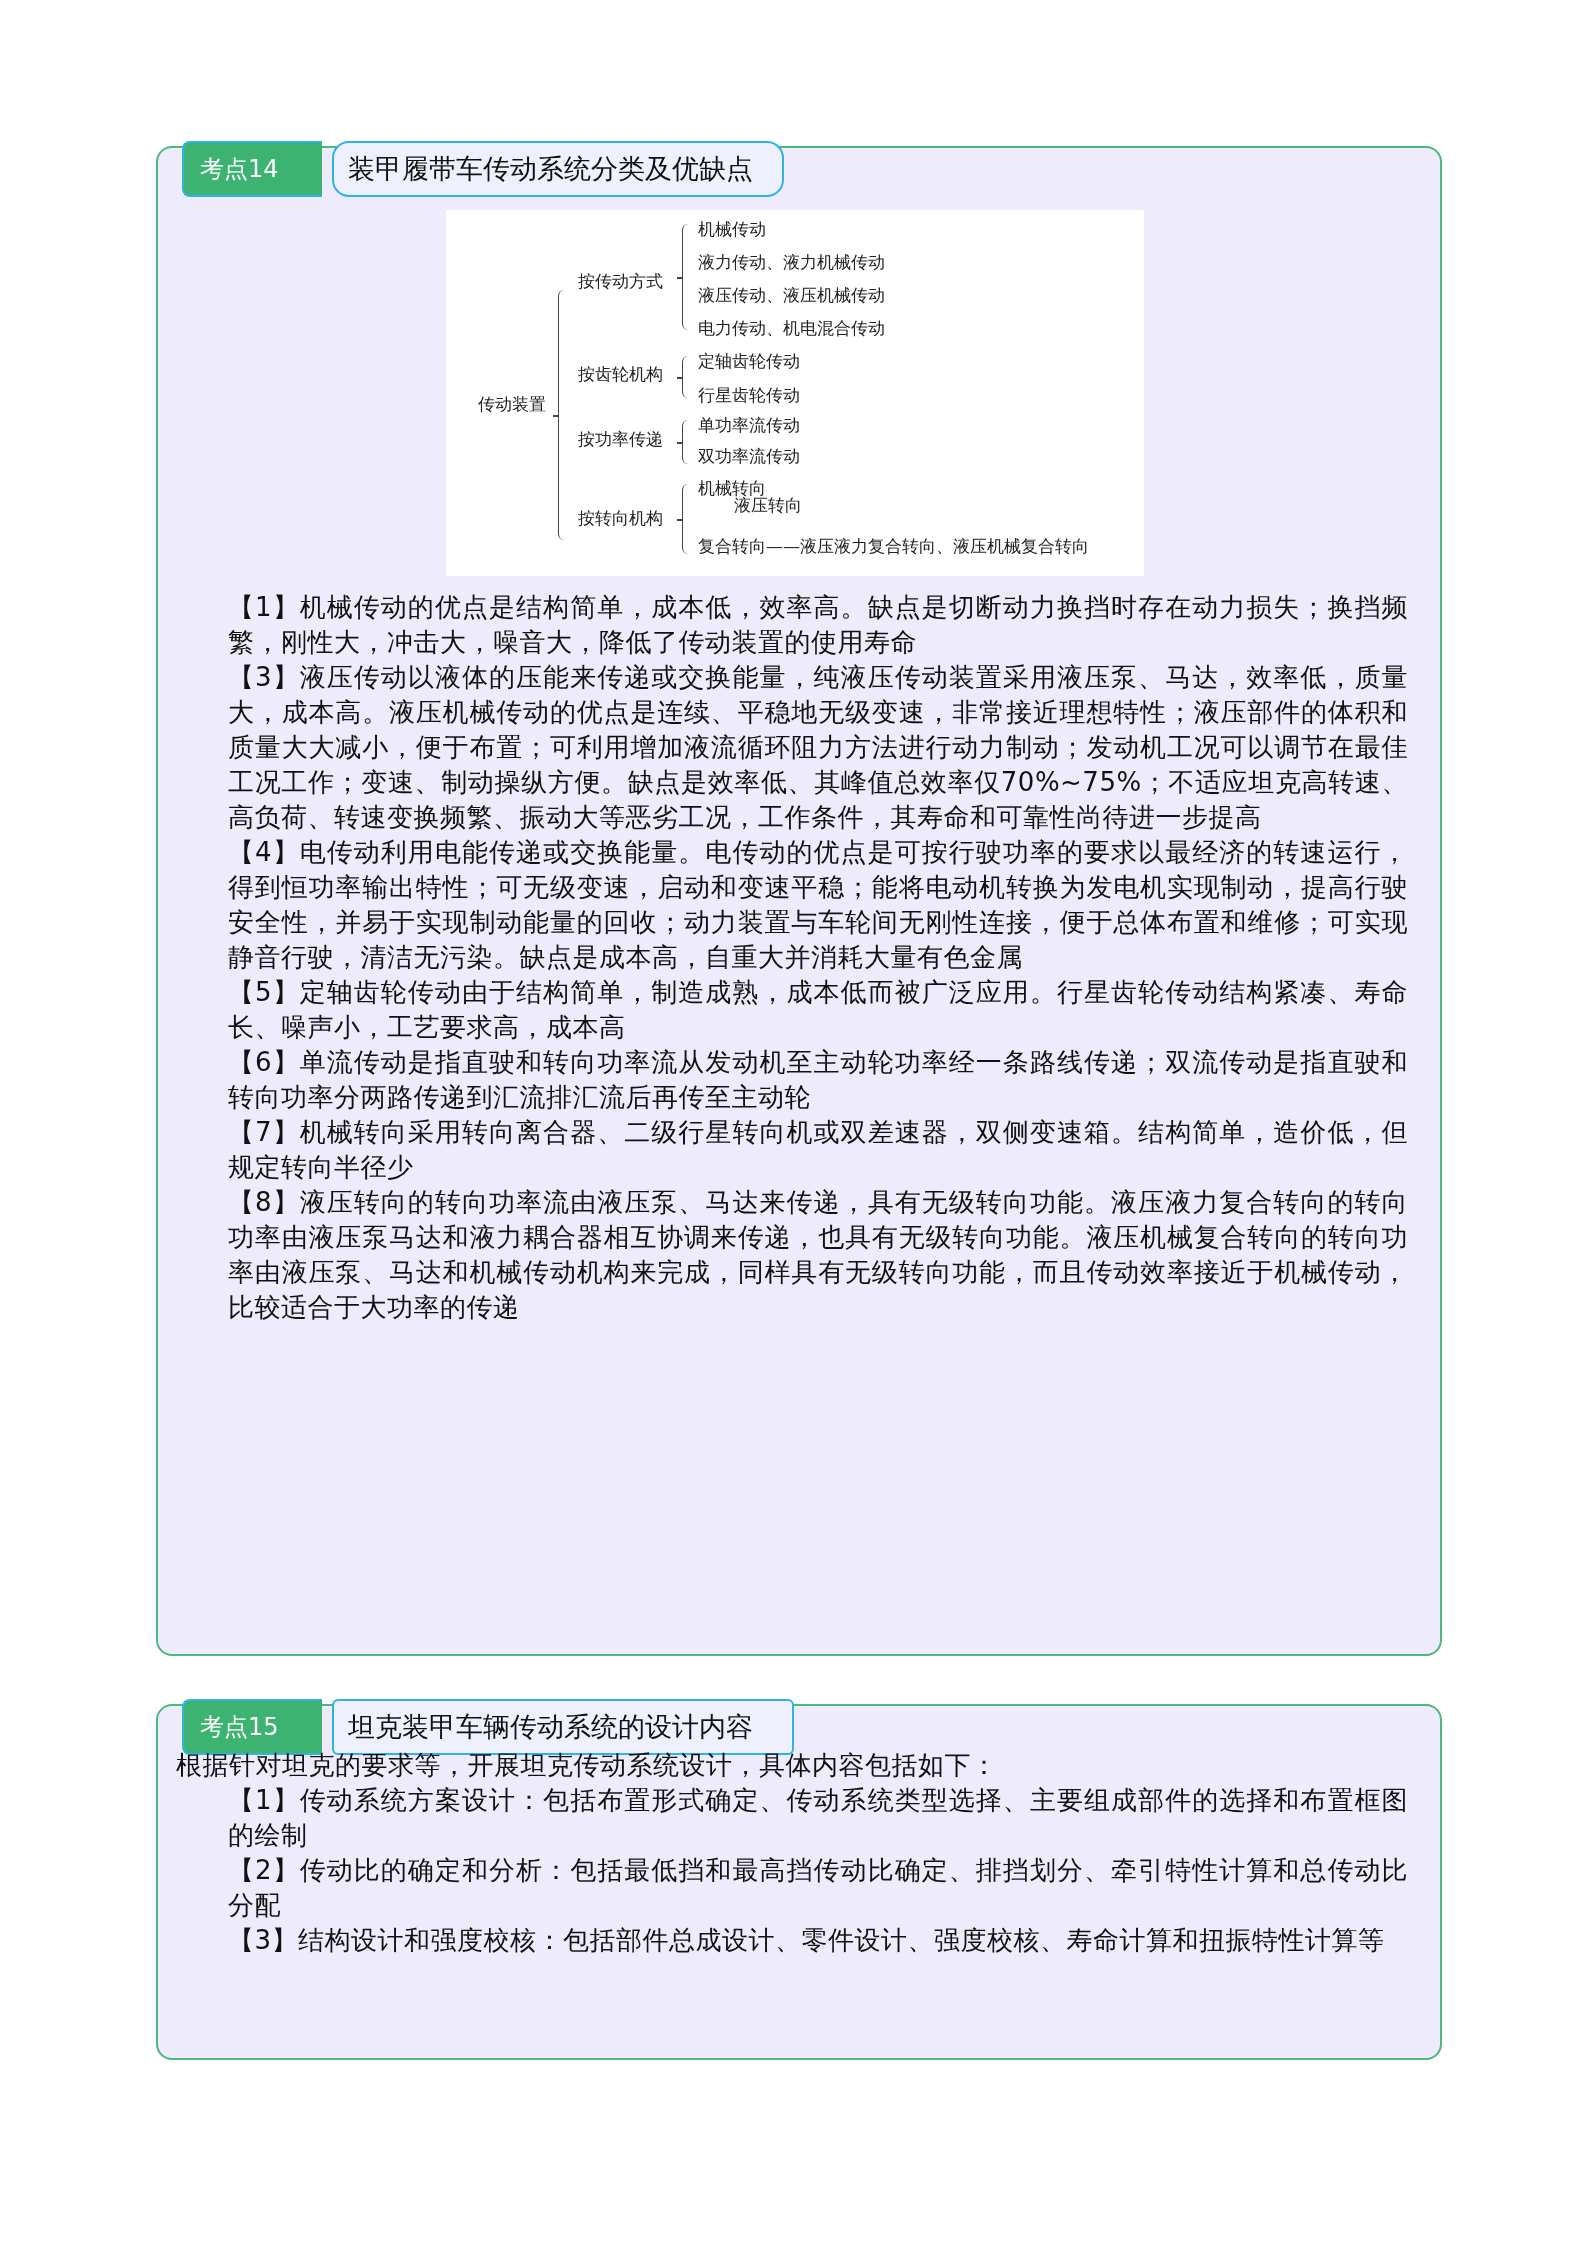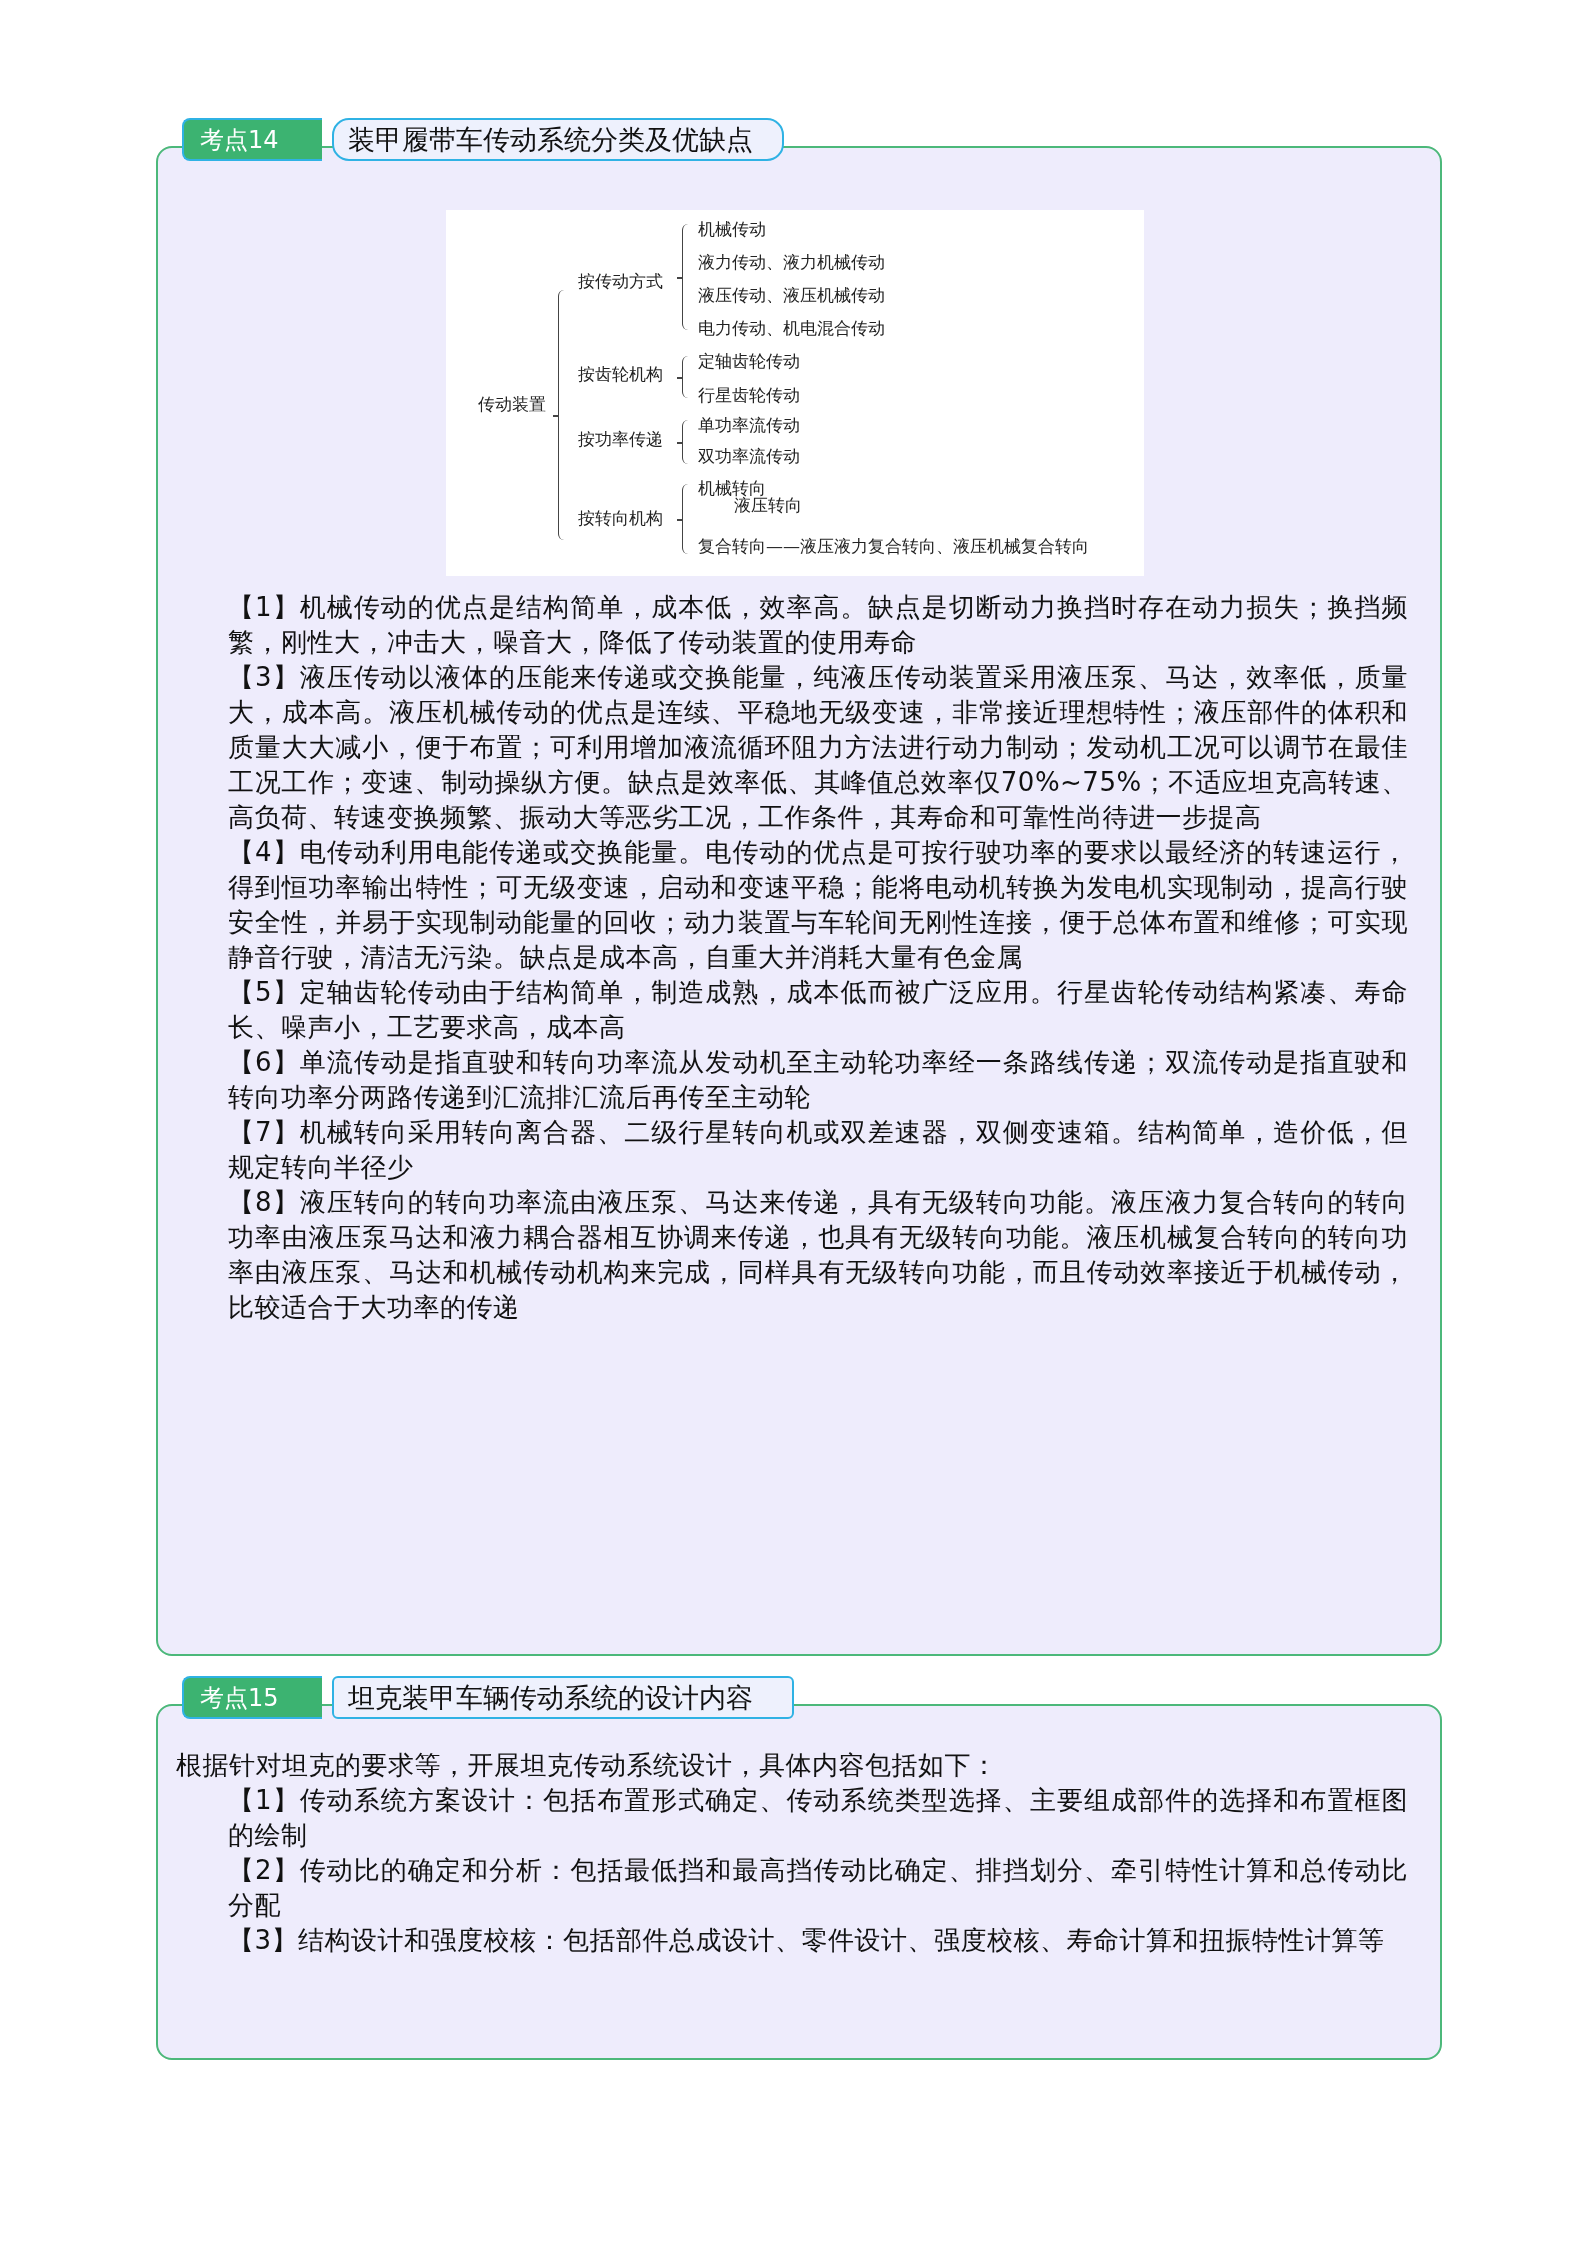--- a/index.html
+++ b/index.html
@@ -11,21 +11,22 @@
     width: 1286px;
     background: #eeecfc;
     border: 2px solid #4cb87a;
     border-radius: 16px;
     box-sizing: border-box;
   }
   .card-header {
     position: absolute;
     display: flex;
     align-items: stretch;
-    height: 43px;
+    height: 56px;
+    margin-top: 23px;
   }
   .badge {
     background: #3cb371;
     color: #fff;
     font-size: 24px;
     display: flex; align-items: center;
     padding: 0 34px 0 16px;
     border-radius: 8px 0 0 8px;
     border: 2px solid #2fb2e4;
     border-right: none;

